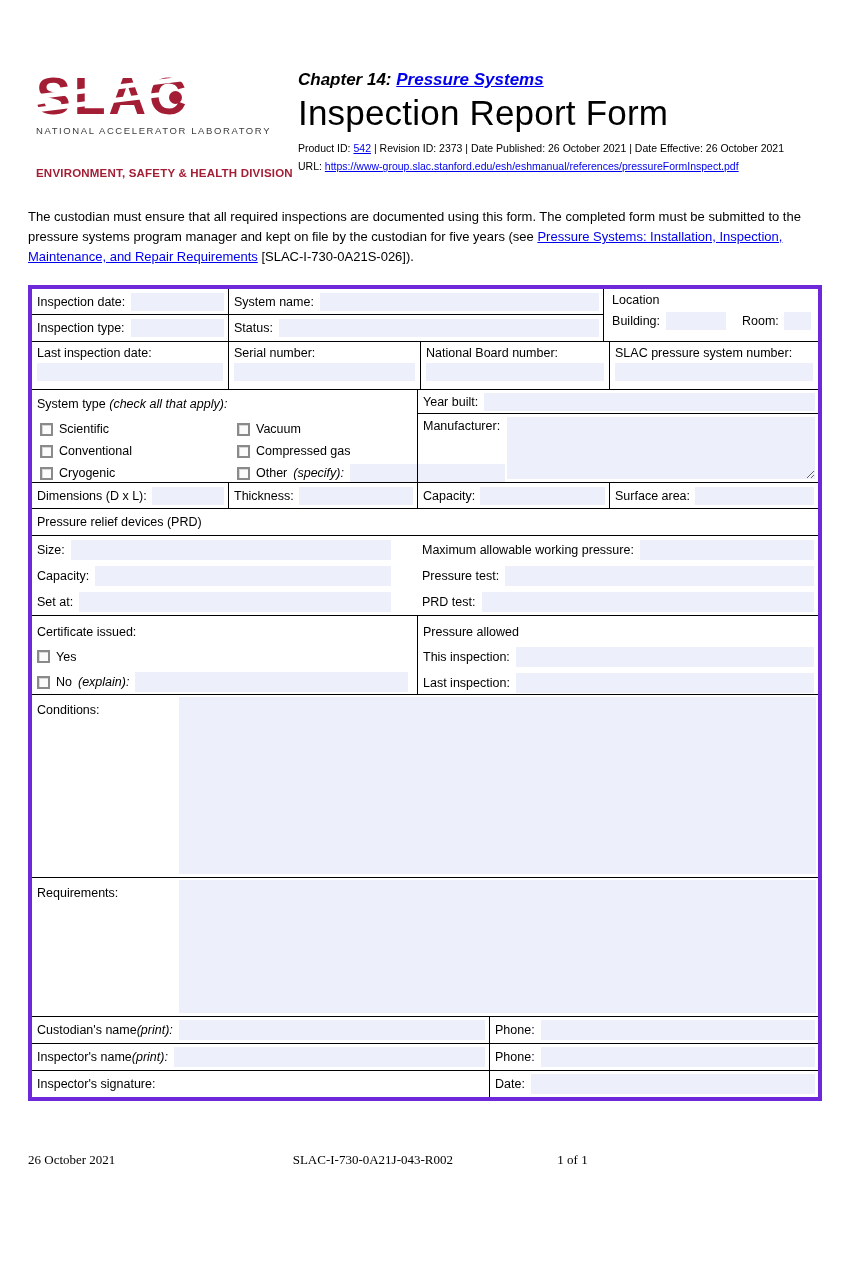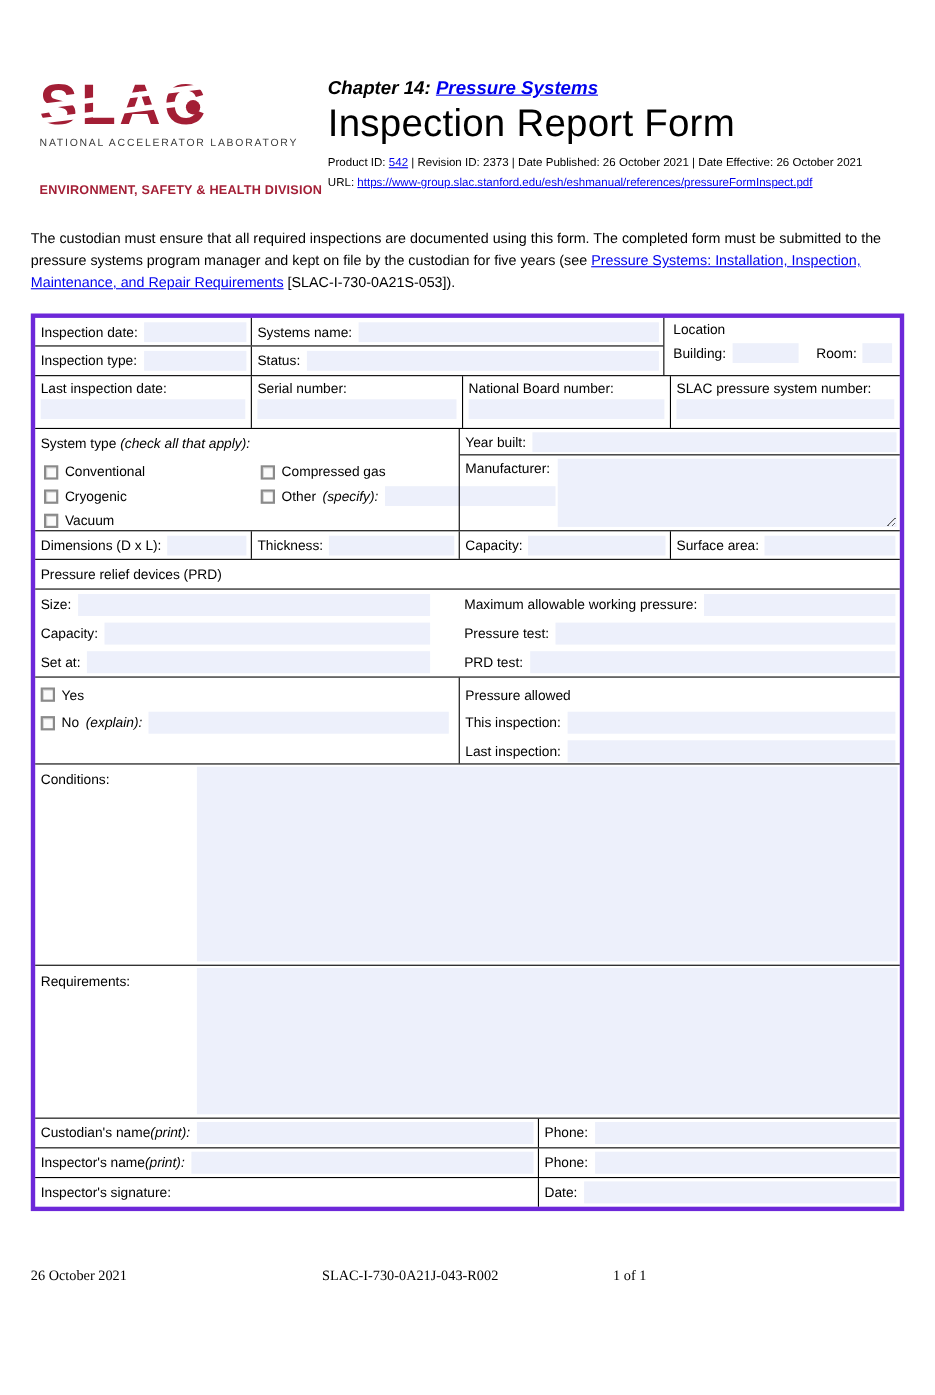--- a/index.html
+++ b/index.html
@@ -136,34 +136,34 @@
     <div class="page-title">Inspection Report Form</div>
     <div class="meta">
       <span>Product ID: </span><a class="link">542</a><span> | Revision ID: 2373 | Date Published: 26 October 2021 | Date Effective: 26 October 2021</span>
     </div>
     <div class="meta">
       <span>URL: </span><a class="link">https://www-group.slac.stanford.edu/esh/eshmanual/references/pressureFormInspect.pdf</a>
     </div>
   </div>
 
   <div class="intro">
-    <span>The custodian must ensure that all required inspections are documented using this form. The completed form must be submitted to the pressure systems program manager and kept on file by the custodian for five years (see </span><a class="link">Pressure Systems: Installation, Inspection, Maintenance, and Repair Requirements</a><span> [SLAC-I-730-0A21S-053]).</span>
+    <span>The custodian must ensure that all required inspections are documented using this form. The completed form must be submitted to the pressure systems program manager and kept on file by the custodian for five years (see </span><a class="link">Pressure Systems: Installation, Inspection, Maintenance, and Repair Requirements</a><span> [SLAC-I-730-0A21S-026]).</span>
   </div>
 
   <div class="tbl">
 
     <div class="band b1">
       <div class="b1-left">
         <div class="r r1">
           <div class="c-a">
             <span class="lbl">Inspection date:</span>
             <input class="fld grow" style="margin: 0px 4px 0px 6px;">
           </div>
           <div class="c-b bl">
-            <span class="lbl">Systems name:</span>
+            <span class="lbl">System name:</span>
             <input class="fld grow" style="margin: 0px 4px 0px 6px;">
           </div>
         </div>
         <div class="r">
           <div class="c-a">
             <span class="lbl">Inspection type:</span>
             <input class="fld grow" style="margin: 0px 4px 0px 6px;">
           </div>
           <div class="c-b bl">
             <span class="lbl">Status:</span>
@@ -200,20 +200,24 @@
         <input class="fld" style="">
       </div>
     </div>
 
     <div class="band b3">
       <div class="b3-left">
         <span class="lbl">System type </span><span class="lbl it">(check all that apply):</span>
         <div class="cbgrid">
           <div class="cbitem">
               <span class="cb"></span>
+              <span class="lbl">Scientific</span>
+            </div>
+          <div class="cbitem">
+              <span class="cb"></span>
               <span class="lbl">Conventional</span>
             </div>
           <div class="cbitem">
               <span class="cb"></span>
               <span class="lbl">Cryogenic</span>
             </div>
           <div class="cbitem">
               <span class="cb"></span>
               <span class="lbl">Vacuum</span>
             </div>
@@ -290,20 +294,23 @@
         </div>
         <div class="row">
           <span class="lbl">PRD test:</span>
           <input class="fld grow" style="">
         </div>
       </div>
     </div>
 
     <div class="band b7">
       <div class="b7-left">
+        <div class="row">
+            <span class="lbl">Certificate issued:</span>
+          </div>
         <div class="row">
             <span class="cb"></span>
             <span class="lbl">Yes</span>
           </div>
         <div class="row" style="height:26px;">
             <span class="cb"></span>
             <span class="lbl">No </span>
             <span class="lbl it">(explain):</span>
             <input class="fld grow" style="">
           </div>

